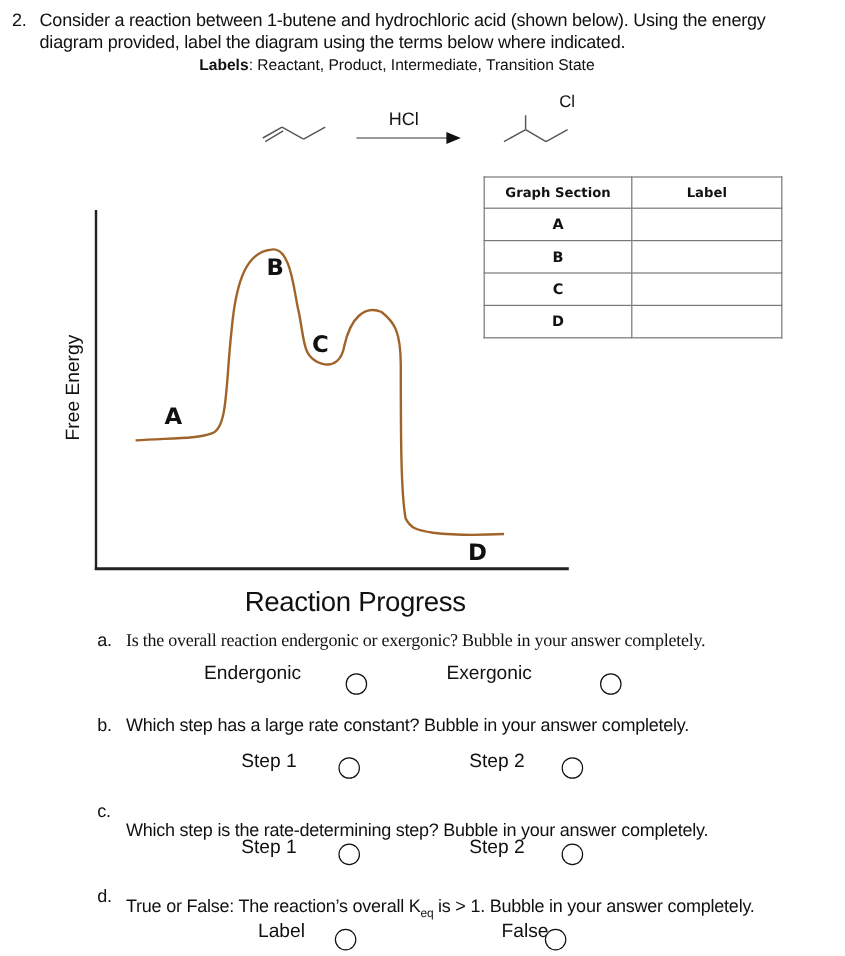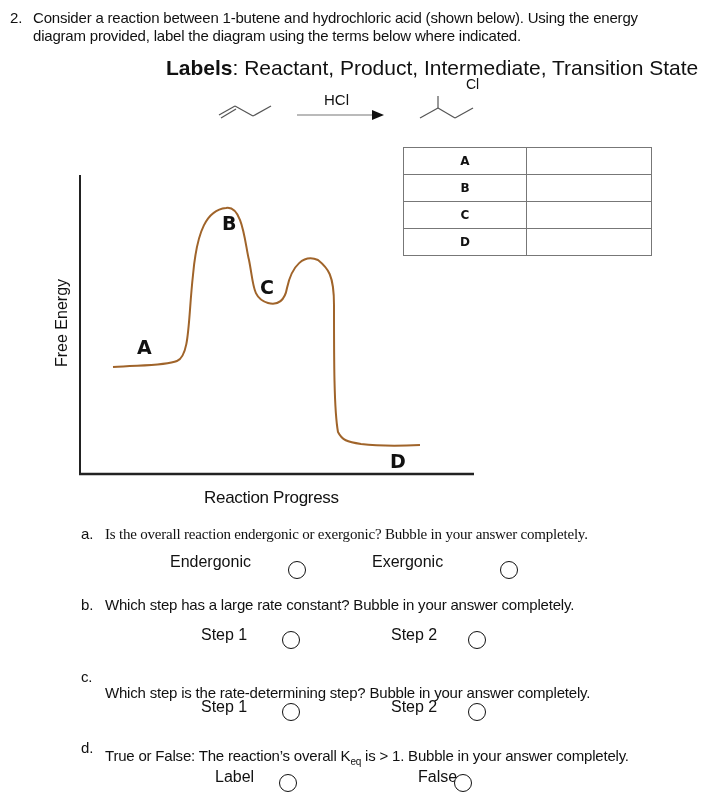--- a/index.html
+++ b/index.html
@@ -1,20 +1,20 @@
 <!DOCTYPE html>
 <html><head>
 <meta charset="utf-8">
 <style>
   html, body { margin: 0; padding: 0; background: #ffffff; }
   body { width: 704px; height: 797px; position: relative; overflow: hidden;
          font-family: "Liberation Sans", sans-serif; color: #111; }
   .abs { position: absolute; }
   .q-text { font-size: 15px; line-height: 18px; letter-spacing: -0.2px; }
-  .labels-line { font-size: 21px; margin-top: 10px; }
+  .labels-line { font-size: 13px; }
   .labels-line b { font-weight: bold; }
   .answer { font-size: 16px; }
   .bubble { width: 16px; height: 16px; border: 1.5px solid #111; border-radius: 50%;
             box-sizing: border-box; display: inline-block; background: #fff; cursor: pointer; }
   table.gs { border-collapse: collapse; font-family: "DejaVu Sans", sans-serif; }
   table.gs td, table.gs th { border: 1px solid #777; height: 26px; padding: 0; text-align: center; }
   table.gs th { font-size: 11px; font-weight: bold; height: 25px; }
   table.gs td.sec { font-size: 12px; font-weight: bold; width: 122px; }
   table.gs td.lbl { width: 124px; }
   .pt-label { font-family: "DejaVu Sans", sans-serif; font-weight: bold; font-size: 19px; }
@@ -45,20 +45,24 @@
     <line x1="238" y1="36" x2="255" y2="46"></line>
     <line x1="255" y1="46" x2="273" y2="36"></line>
     <line x1="238" y1="36" x2="238" y2="24"></line>
   </g>
 </svg>
 <div class="abs" style="left:324px; top:91px; font-size:15px;">HCl</div>
 <div class="abs" style="left:431px; top:76px; font-size:14px;margin-left:35px;">Cl</div>
 
 <table class="gs abs" style="left:403px; top:147px;">
   <tbody>
+      <tr>
+    <th>Graph Section</th>
+    <th>Label</th>
+  </tr>
   <tr>
     <td class="sec">A</td>
     <td class="lbl"></td>
   </tr>
   <tr>
     <td class="sec">B</td>
     <td class="lbl"></td>
   </tr>
   <tr>
     <td class="sec">C</td>
@@ -74,21 +78,21 @@
 <svg class="abs" style="left:0; top:170px;" width="480" height="320">
   <line x1="80" y1="5" x2="80" y2="305" stroke="#222" stroke-width="2"></line>
   <line x1="79" y1="304" x2="474" y2="304" stroke="#222" stroke-width="2.5"></line>
   <path d="M113,197 C140,195 165,196 177,191 C190,186 188,150 193,105 C197,60 207,40 226,38 C243,35 245,75 249,90 C254,115 252,128 268,133 C278,136 285,130 287,118 C292,95 304,84 318,90 C328,98 334,105 334,135 C334,190 334,240 338,262 C342,270 347,272 361,274 C378,276 400,276 420,275" fill="none" stroke="#a0642a" stroke-width="2"></path>
 </svg>
 <div class="abs pt-label" style="left:137px; top:336px;">A</div>
 <div class="abs pt-label" style="left:222px; top:212px;">B</div>
 <div class="abs pt-label" style="left:260px; top:276px;">C</div>
 <div class="abs pt-label" style="left:390px; top:450px;">D</div>
 <div class="abs" style="left:22px; top:318px; width:80px; text-align:center; font-size:16px; transform:rotate(-90deg); transform-origin:center; white-space:nowrap;">Free Energy</div>
-<div class="abs" style="left:204px; top:488px; font-size:17px; letter-spacing:-0.3px;">Reaction Progress</div>
+<div class="abs" style="left:204px; top:488px; font-size:23px; letter-spacing:-0.3px;">Reaction Progress</div>
 
 <div class="abs q-text" style="left:81px; top:525px;">a.</div>
 <div class="abs q-text" style="left:105px; top:525px; white-space:nowrap;font-family:Liberation Serif, serif;">Is the overall reaction endergonic or exergonic? Bubble in your answer completely.</div>
 <div class="abs answer" style="left:170px; top:553px;">Endergonic</div>
 <span class="abs bubble" style="left:288px; top:561px; width:18px; height:18px;"></span>
 <div class="abs answer" style="left:372px; top:553px;">Exergonic</div>
 <span class="abs bubble" style="left:500px; top:561px; width:18px; height:18px;"></span>
 
 <div class="abs q-text" style="left:81px; top:596px;">b.</div>
 <div class="abs q-text" style="left:105px; top:596px; white-space:nowrap;text-align:center;">Which step has a large rate constant? Bubble in your answer completely.</div>

